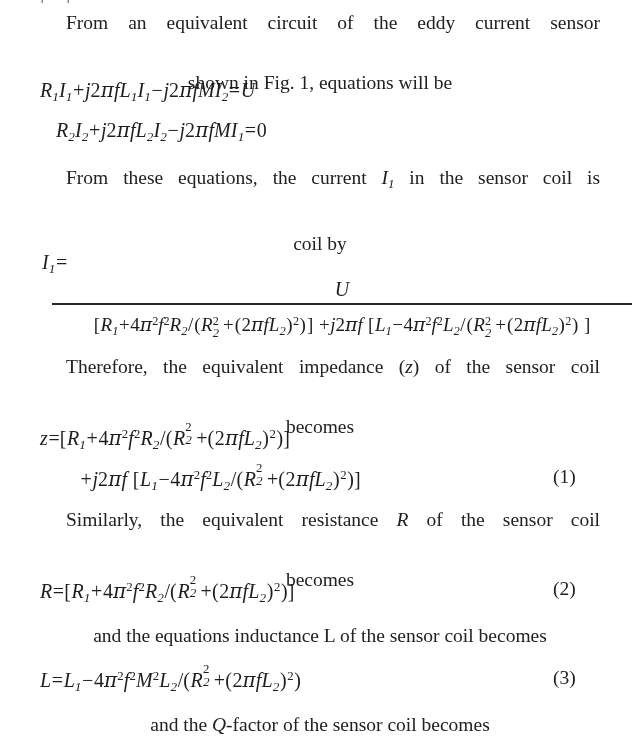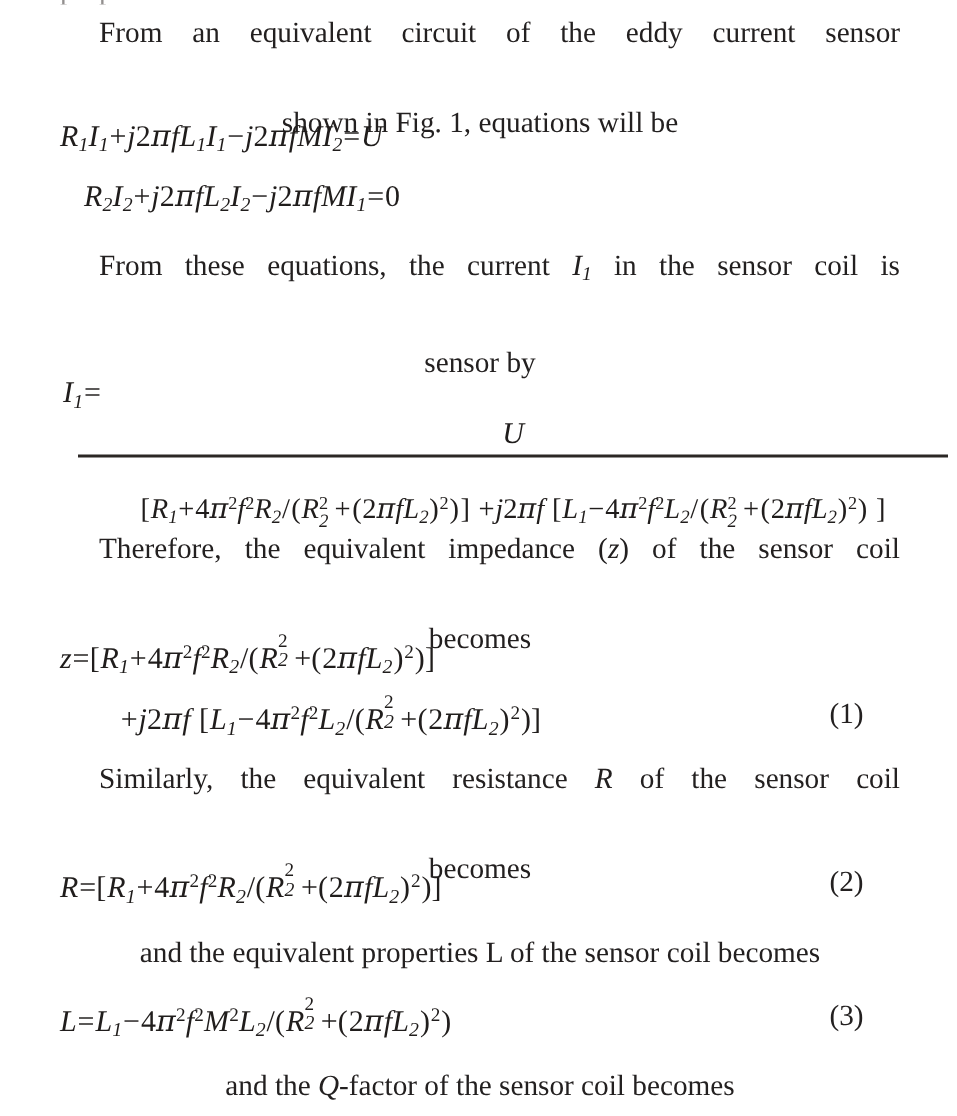--- a/index.html
+++ b/index.html
@@ -109,21 +109,21 @@
   #fraction .bar {
     height: 2px;
     background: #2b2725;
     width: 100%;
     margin-top: 2px;
   }
   #fraction .denom {
     text-align: center;
     font-size: 19px;
     line-height: 28px;
-    padding-top: 16px;
+    padding-top: 2px;
     white-space: nowrap;
     color: #201d1c;
   }
 
   
   .eqnum {
     position: absolute;
     font-size: 19.5px;
     font-family: "Liberation Serif", "DejaVu Serif", serif;
     color: #232020;
@@ -157,21 +157,21 @@
   <div class="eq" style="left:40px; top:78px;text-align:center;">
     <i>R</i><sub>1</sub><i>I</i><sub>1</sub><span class="op">+</span><i>j</i><span class="up">2</span><span class="pi">π</span><i>f</i><i>L</i><sub>1</sub><i>I</i><sub>1</sub><span class="op">−</span><i>j</i><span class="up">2</span><span class="pi">π</span><i>f</i><i>M</i><i>I</i><sub>2</sub><span class="op">=</span><i>U</i>
   </div>
 
   <div class="eq" style="left:56px; top:118px;">
     <i>R</i><sub>2</sub><i>I</i><sub>2</sub><span class="op">+</span><i>j</i><span class="up">2</span><span class="pi">π</span><i>f</i><i>L</i><sub>2</sub><i>I</i><sub>2</sub><span class="op">−</span><i>j</i><span class="up">2</span><span class="pi">π</span><i>f</i><i>M</i><i>I</i><sub>1</sub><span class="op">=</span><span class="up">0</span>
   </div>
 
   <div class="para" style="top:163px;">
     <span class="l1 justify-line"><span class="indent"></span>From these equations, the current&nbsp;<i class="mi">I</i><sub>1</sub>&nbsp;in the sensor coil is</span>
-    <span class="l2">sensor by</span>
+    <span class="l2">coil by</span>
   </div>
 
   <div class="eq" style="left:42px; top:237px;margin-top:14px;">
     <i>I</i><sub>1</sub><span class="op">=</span>
   </div>
 
   <div id="fraction">
     <div class="numer"><i>U</i></div>
     <div class="bar"></div>
     <div class="denom">
@@ -197,21 +197,21 @@
     <span class="l1 justify-line"><span class="indent"></span>Similarly, the equivalent resistance&nbsp;<i class="mi">R</i>&nbsp;of the sensor coil</span>
     <span class="l2">becomes</span>
   </div>
 
   <div class="eq" style="left:40px; top:578px;">
     <i>R</i><span class="op">=[</span><i>R</i><sub>1</sub><span class="op">+</span><span class="up">4</span><span class="pi">π</span><sup>2</sup><i>f</i><sup>2</sup><i>R</i><sub>2</sub><span class="op">/(</span><i>R</i><span class="stack"><span class="s-sub">2</span><span class="s-sup">2</span></span><span class="op">+(</span><span class="up">2</span><span class="pi">π</span><i>f</i><i>L</i><sub>2</sub><span class="op">)</span><sup>2</sup><span class="op">)]</span>
   </div>
   <div class="eqnum" style="left:553px; top:578px;">(2)</div>
 
   <div class="para" style="top:621px;">
-    <span class="l2">and the equivalent properties L of the sensor coil becomes</span>
+    <span class="l2">and the equations inductance L of the sensor coil becomes</span>
   </div>
 
   <div class="eq" style="left:40px; top:667px;">
     <i>L</i><span class="op">=</span><i>L</i><sub>1</sub><span class="op">−</span><span class="up">4</span><span class="pi">π</span><sup>2</sup><i>f</i><sup>2</sup><i>M</i><sup>2</sup><i>L</i><sub>2</sub><span class="op">/(</span><i>R</i><span class="stack"><span class="s-sub">2</span><span class="s-sup">2</span></span><span class="op">+(</span><span class="up">2</span><span class="pi">π</span><i>f</i><i>L</i><sub>2</sub><span class="op">)</span><sup>2</sup><span class="op">)</span>
   </div>
   <div class="eqnum" style="left:553px; top:667px;">(3)</div>
 
   <div class="para" style="top:710px;">
     <span class="l2">and the <i class="mi">Q</i>-factor of the sensor coil becomes</span>
   </div>

